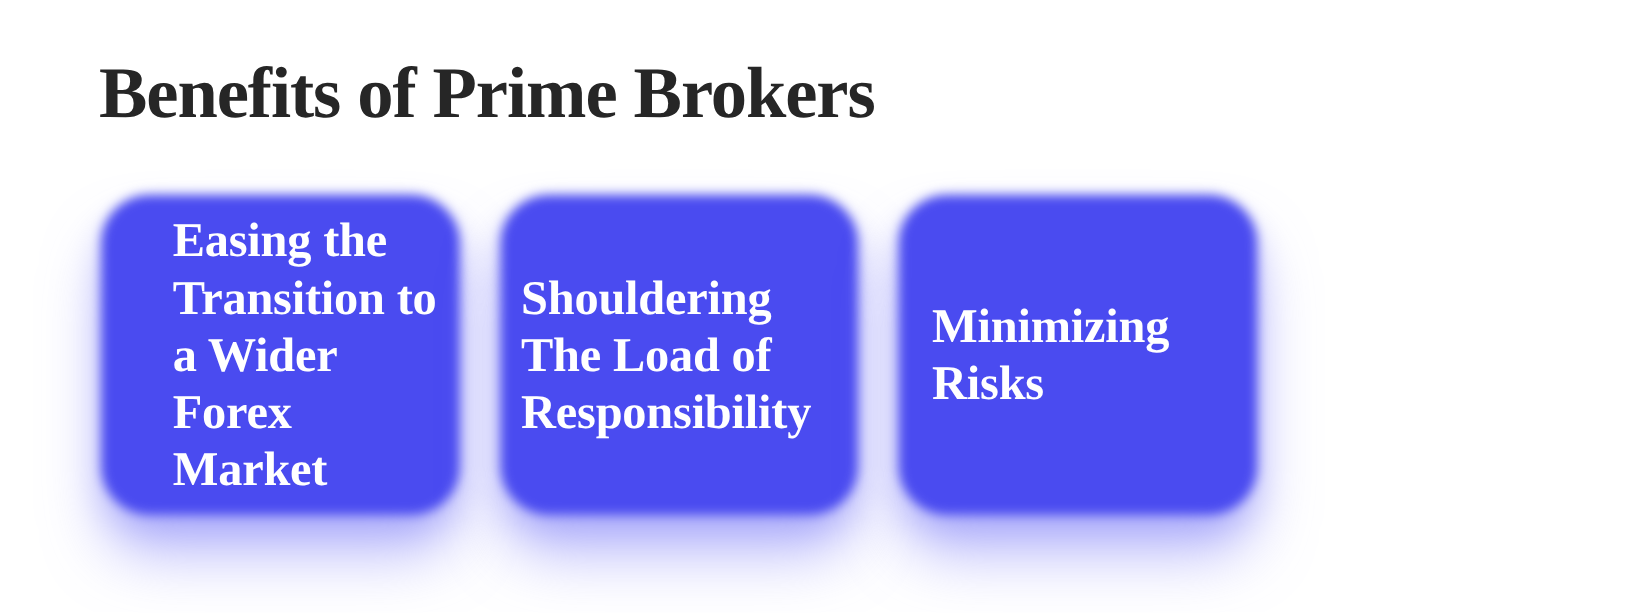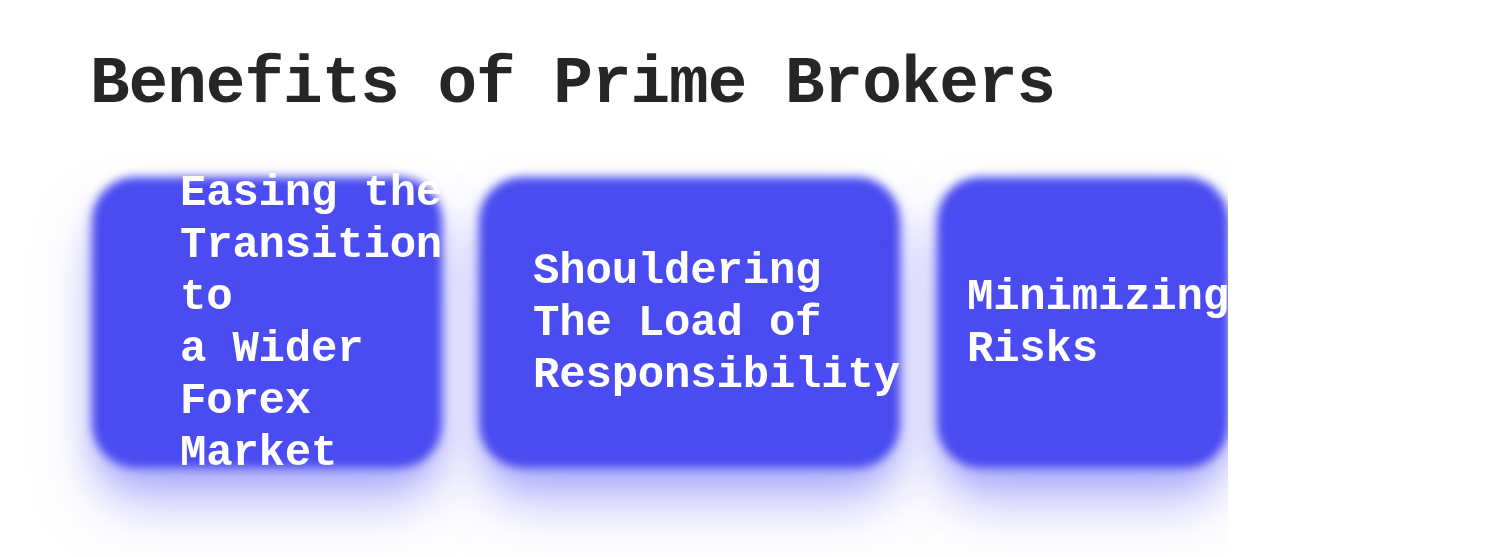--- a/index.html
+++ b/index.html
@@ -7,21 +7,21 @@
     padding: 0;
     background: #ffffff;
   }
   .canvas {
     position: relative;
     width: 1228px;
     height: 557px;
     background: var(--bg-color, #ffffff);
     border-radius: 24px;
     overflow: hidden;
-    font-family: Liberation Mono, monospace;
+    font-family: Liberation Serif, serif;
   }
   .title {
     margin: 52px 0 0 90px;
     font-size: 66px;
     line-height: 66px;
     font-weight: 700;
     letter-spacing: -1px;
     color: var(--title-color, #262626);
   }
   .cards-row {
@@ -52,22 +52,22 @@
   .card-label {
     position: relative;
     z-index: 1;
     color: var(--card-text-color, #ffffff);
     font-size: 44px;
     line-height: 52px;
     font-weight: 700;
     letter-spacing: -0.2px;
     white-space: pre-line;
   }
-  .card:nth-child(1) .card-label { padding-left: 88px; }
-  .card:nth-child(2) .card-label { padding-left: 54px; }
+  .card:nth-child(1) .card-label { padding-left: 65px; }
+  .card:nth-child(2) .card-label { padding-left: 19px; }
   .card:nth-child(3) .card-label { padding-left: 30px; }
 </style>
 </head>
 <body>
 
 <div class="canvas">
   <h1 class="title">Benefits of Prime Brokers</h1>
 
   <div class="cards-row">
     <div class="card">

